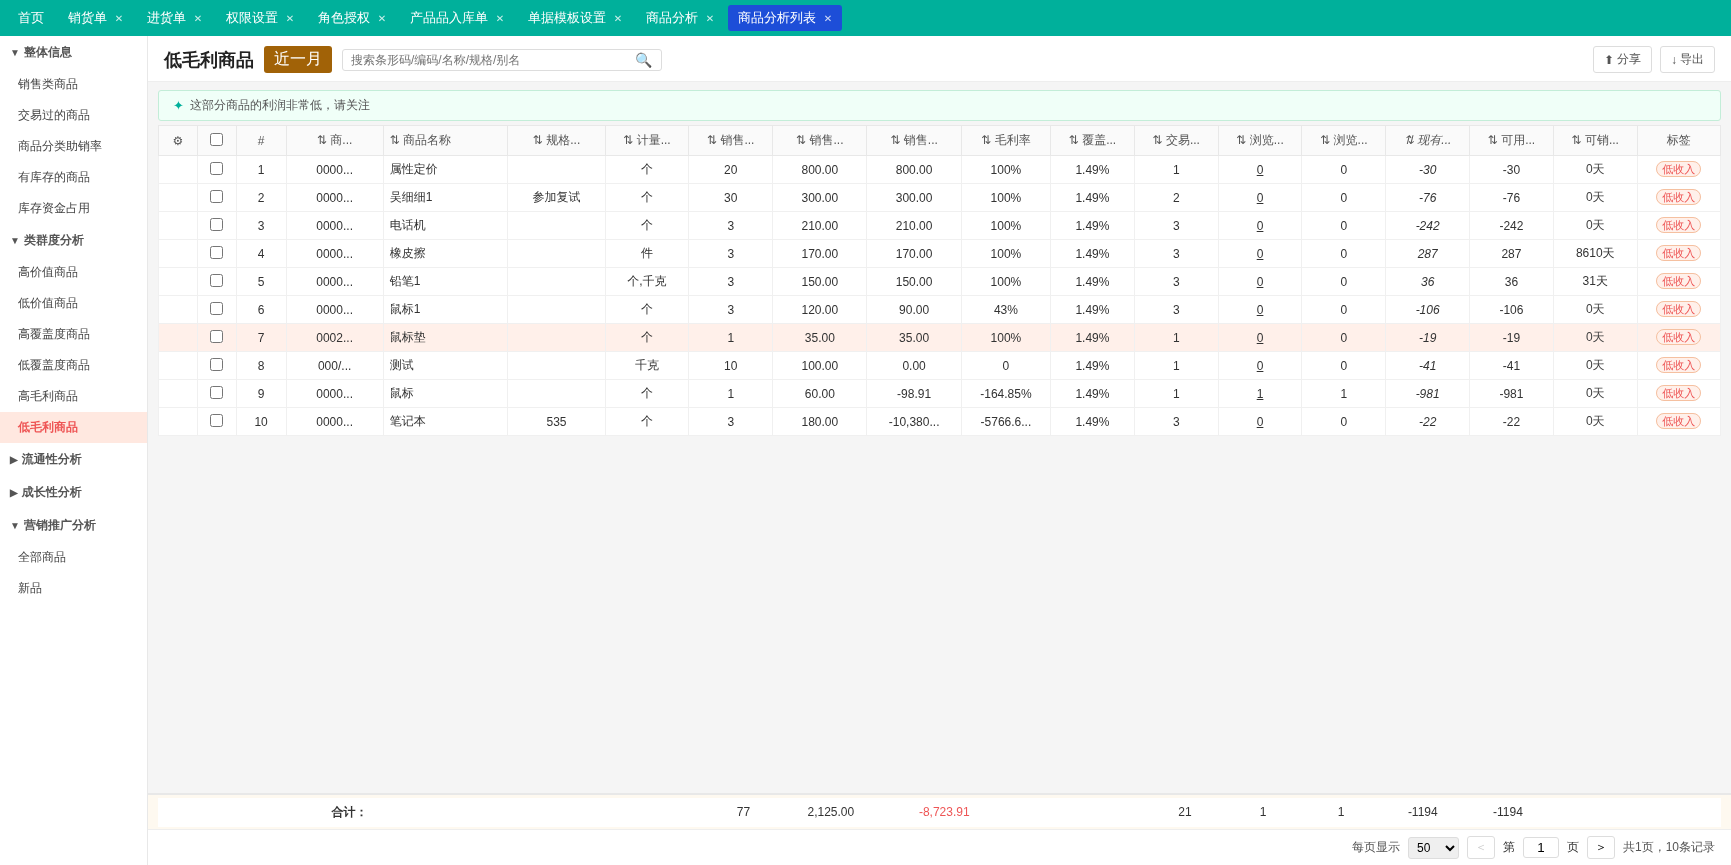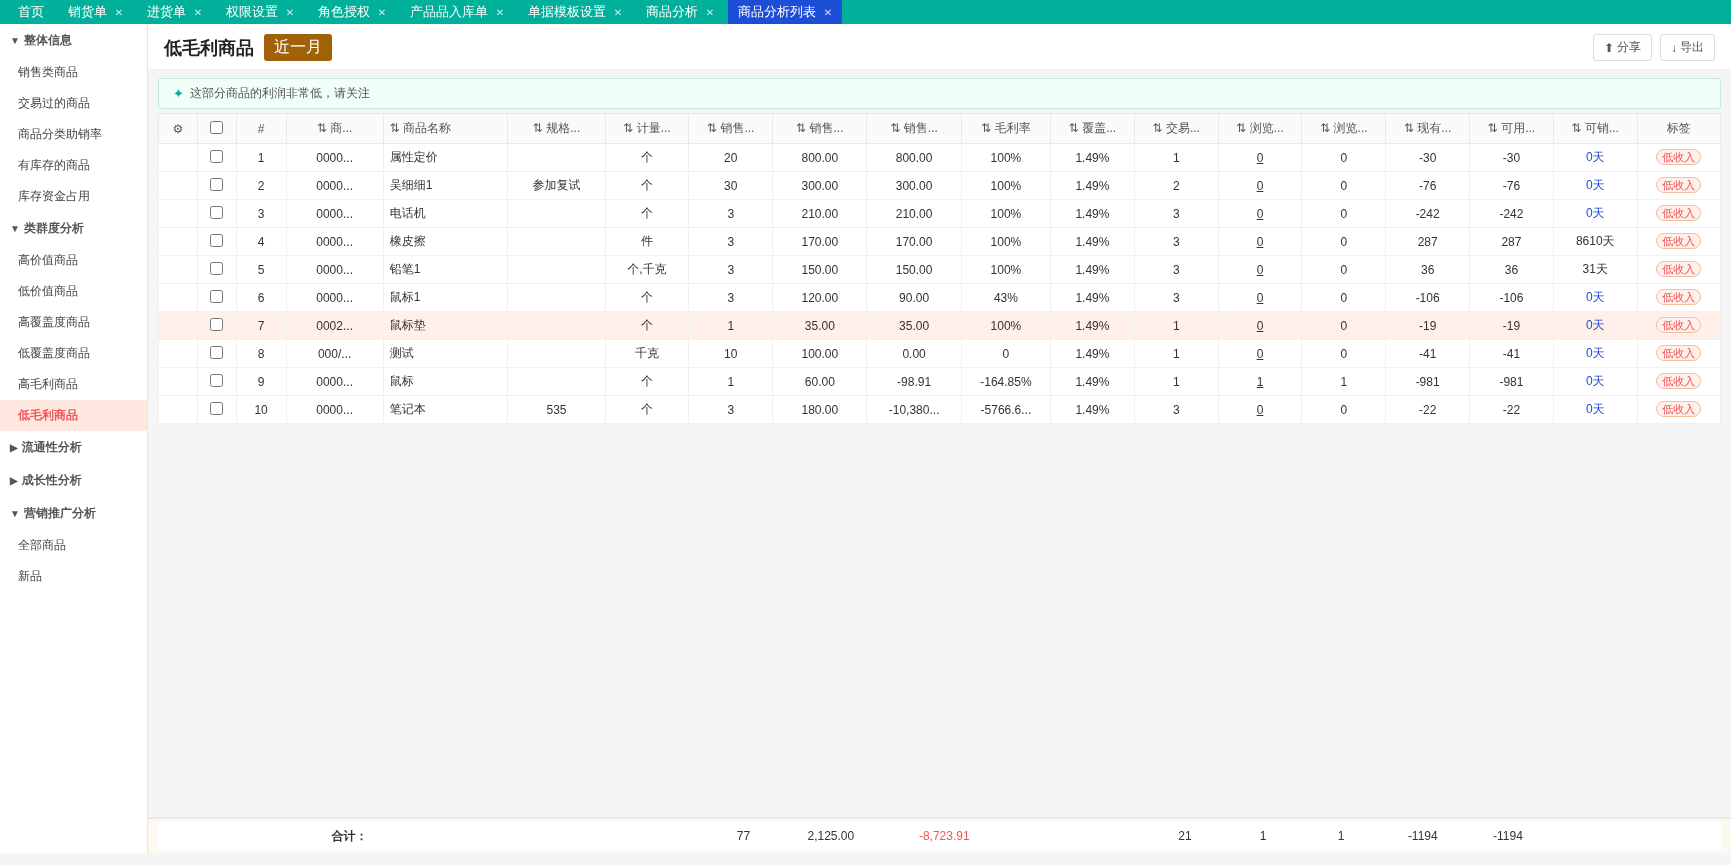--- a/index.html
+++ b/index.html
@@ -3,21 +3,21 @@
   <meta charset="utf-8">
   <style>
     * { box-sizing: border-box; margin: 0; padding: 0; }
     body { font-family: "Microsoft YaHei", "PingFang SC", sans-serif; font-size: 12px; background: #f5f5f5; color: #333; }
 
     
     .top-nav {
       background: #00b09b;
       display: flex;
       align-items: center;
-      height: 24px;
+      height: 36px;
       padding: 0 8px;
       gap: 4px;
     }
     .top-nav .nav-item {
       color: #fff;
       padding: 4px 10px;
       cursor: pointer;
       font-size: 13px;
       border-radius: 3px;
       white-space: nowrap;
@@ -172,21 +172,21 @@
     tbody tr.highlighted { background: #fff5f0; }
     tbody tr.row-selected { background: #fff0ea; }
     .tag-badge {
       background: #fff0ea;
       color: #e55;
       border: 1px solid #f5c0a0;
       border-radius: 8px;
       padding: 1px 5px;
       font-size: 11px;
     }
-    .red-text { color: #1d4ed8; }
+    .red-text { color: #404040; }
     .underline { text-decoration: underline; }
 
     
     .footer-total {
       background: #fef9f0;
       border-top: 2px solid #e8e8e8;
       display: flex;
       align-items: center;
       padding: 0 10px;
       min-height: 36px;
@@ -243,21 +243,21 @@
     .col-spec { width: 70px; }
     .col-unit { width: 55px; }
     .col-sale-qty { width: 55px; }
     .col-sale-price { width: 68px; }
     .col-sale-amount { width: 68px; }
     .col-gross { width: 60px; }
     .col-cover { width: 60px; }
     .col-trade { width: 55px; }
     .col-view1 { width: 55px; }
     .col-view2 { width: 55px; }
-    .col-stock { width: 60px; }
+    .col-stock { width: 60px; font-style: italic; }
     .col-avail { width: 60px; }
     .col-sellable { width: 60px; }
     .col-tag { width: 60px; }
   </style>
 </head>
 <body>
 
 <div class="top-nav">
   <div class="nav-item">首页</div>
   <div class="nav-item">
@@ -335,20 +335,24 @@
     </div>
     <div class="sidebar-item">全部商品</div>
     <div class="sidebar-item">新品</div>
   </div>
 
   <div class="content">
 
     <div class="page-header">
       <span class="page-title">低毛利商品</span>
       <button class="date-filter-btn">近一月</button>
+      <div class="search-box">
+        <input type="text" placeholder="搜索条形码/编码/名称/规格/别名" style="">
+        <span class="search-icon">🔍</span>
+      </div>
       <div class="header-actions">
         <button class="header-btn">
           <span>⬆</span>
           <span>分享</span>
         </button>
         <button class="header-btn">
           <span>↓</span>
           <span>导出</span>
         </button>
       </div>
@@ -620,14 +624,27 @@
           <td style="width:55px; text-align:center;">1</td>
           <td style="width:60px; text-align:center;">-1194</td>
           <td style="width:60px; text-align:center;">-1194</td>
           <td style="width:60px"></td>
           <td style="width:60px"></td>
         </tr>
       </tbody>
         </table>
     </div>
 
+    <div class="pagination-bar">
+      <span class="page-size-label">每页显示</span>
+      <select>
+        <option value="50">50</option>
+        <option value="100">100</option>
+      </select>
+      <button class="pg-btn" disabled="">＜</button>
+      <span>第</span>
+      <input class="pg-input" type="text" value="1" style="">
+      <span>页</span>
+      <button class="pg-btn">＞</button>
+      <span class="pagination-info">共1页，10条记录</span>
+    </div>
   </div>
 </div>
 
 </body></html>

